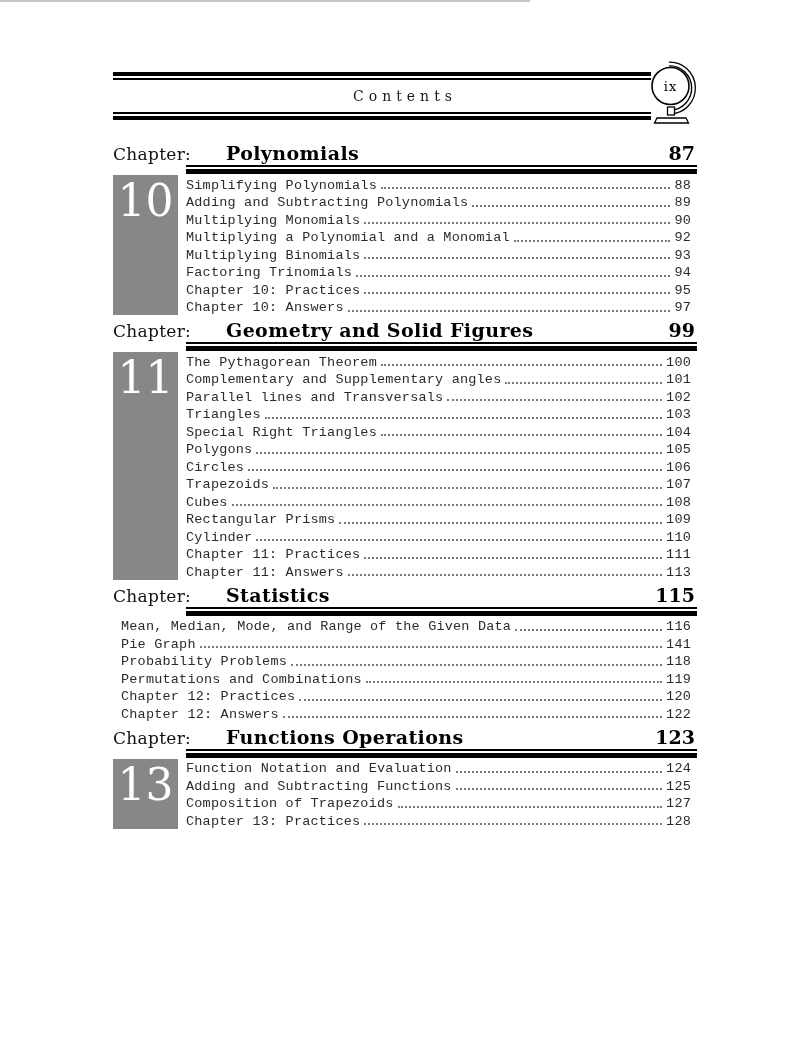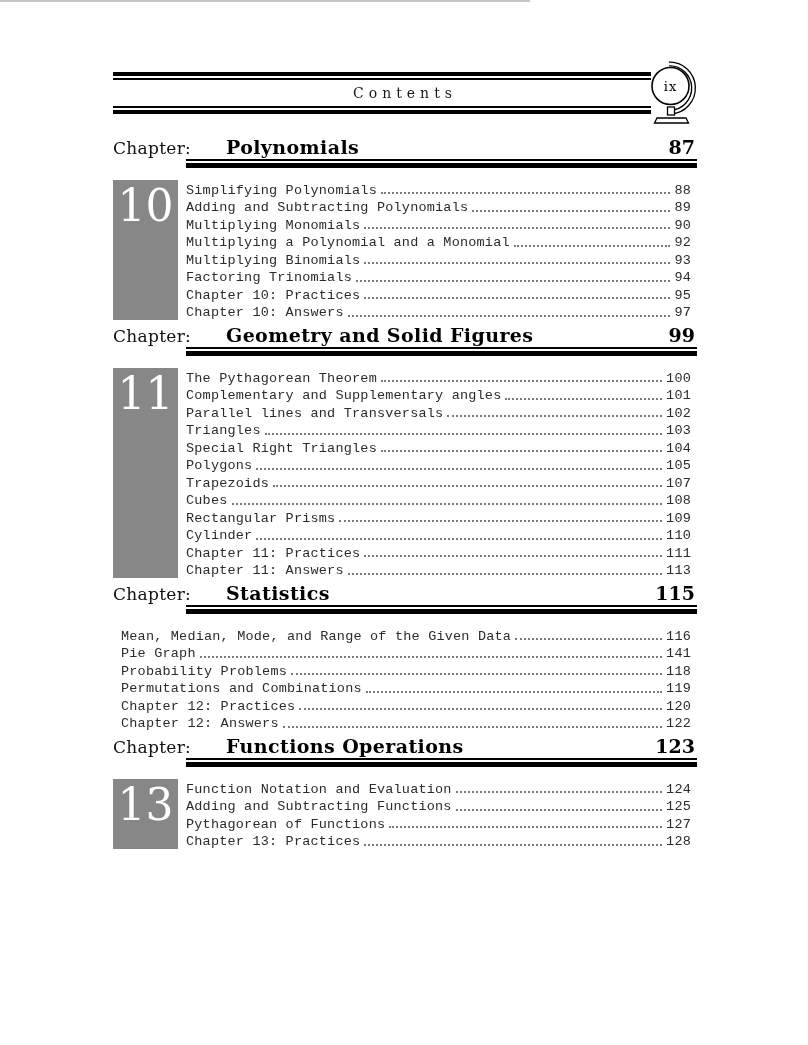--- a/index.html
+++ b/index.html
@@ -22,21 +22,21 @@
     position: absolute; left: 113px; top: 72px; width: 584px;
   }
 
   
   .toc-header { position: relative; }
   .toc-header .h-line { width: calc(100% - 44px); background: var(--ink); }
   .h-thick { height: 4px; }
   .h-thin  { height: 2px; }
   .h-gap2  { height: 2px; }
   .header-title-row {
-    height: 26px; display: flex; align-items: center; justify-content: center;
+    height: 32px; display: flex; align-items: center; justify-content: center;
   }
   .header-title {
     font-size: 14px; letter-spacing: 5px; color: #1a1a1a;
   }
   .globe { position: absolute; right: -10px; top: -11px; }
 
   
   .chapter { margin-top: 4px; }
   .chapter:first-of-type { margin-top: 22px; }
   .chapter-heading {
@@ -52,21 +52,21 @@
     margin-left: 40px;
   }
   .chapter-page {
     font-size: 19px; font-weight: bold; color: #000; padding-right: 2px;
   }
   .chapter-rule { margin-left: 73px; }
   .cr-thin  { height: 2px; background: var(--ink); }
   .cr-gap   { height: 2px; }
   .cr-thick { height: 5px; background: var(--ink); }
 
-  .chapter-body { display: flex; margin-top: 12px; }
+  .chapter-body { display: flex; margin-top: 1px; }
   .chapter-num-box {
     flex: 0 0 65px; width: 65px; background: var(--box-gray);
     color: #ffffff; font-size: 44px; line-height: 1.2;
     text-align: center; align-self: stretch;
   }
   .sections { flex: 1; margin-left: 8px; list-style: none; padding: 0; margin-top: 0; margin-bottom: 0; font-family: Liberation Mono, monospace; }
   .section-row {
     display: flex; align-items: flex-end; height: 17.5px;
     font-size: 13.5px; color: var(--body-ink); letter-spacing: 0.2px;
   }
@@ -219,20 +219,25 @@
     <span class="leader"></span>
     <span class="section-page">104</span>
   </li>
 
   <li class="section-row">
     <span class="section-title">Polygons</span>
     <span class="leader"></span>
     <span class="section-page">105</span>
   </li>
 
+  <li class="section-row">
+    <span class="section-title">Circles</span>
+    <span class="leader"></span>
+    <span class="section-page">106</span>
+  </li>
 
   <li class="section-row">
     <span class="section-title">Trapezoids</span>
     <span class="leader"></span>
     <span class="section-page">107</span>
   </li>
 
   <li class="section-row">
     <span class="section-title">Cubes</span>
     <span class="leader"></span>
@@ -339,21 +344,21 @@
   </li>
 
   <li class="section-row">
     <span class="section-title">Adding and Subtracting Functions</span>
     <span class="leader"></span>
     <span class="section-page">125</span>
   </li>
 
 
   <li class="section-row">
-    <span class="section-title">Pythagorean of Functions</span>
+    <span class="section-title">Composition of Trapezoids</span>
     <span class="leader"></span>
     <span class="section-page">127</span>
   </li>
 
   <li class="section-row">
     <span class="section-title">Chapter 13: Practices</span>
     <span class="leader"></span>
     <span class="section-page">128</span>
   </li>
 

